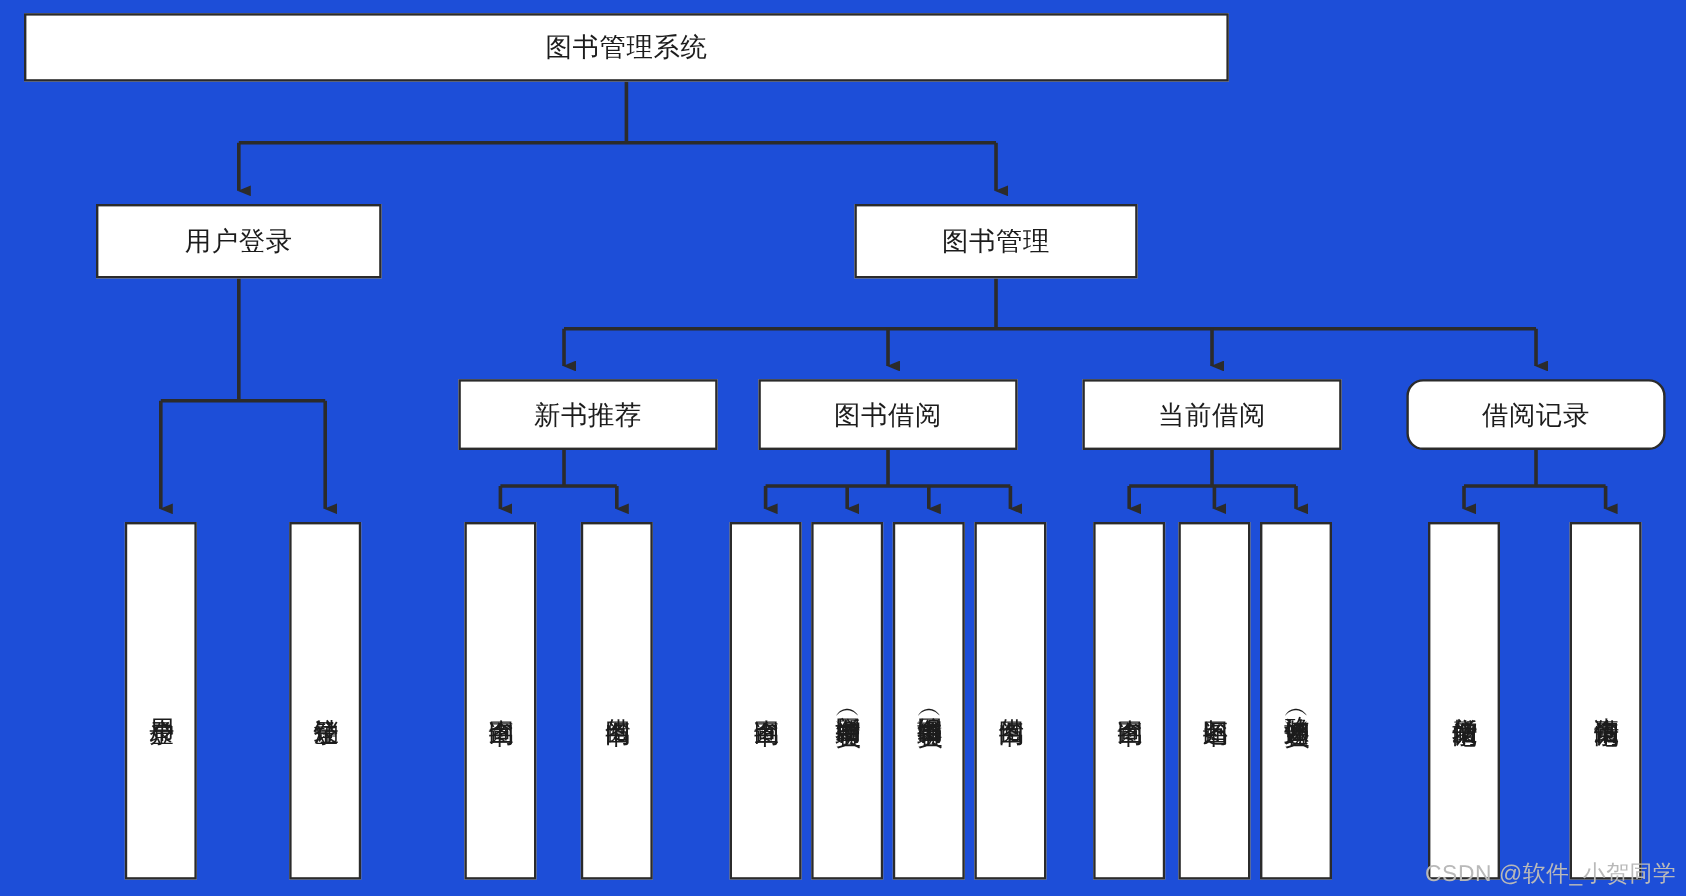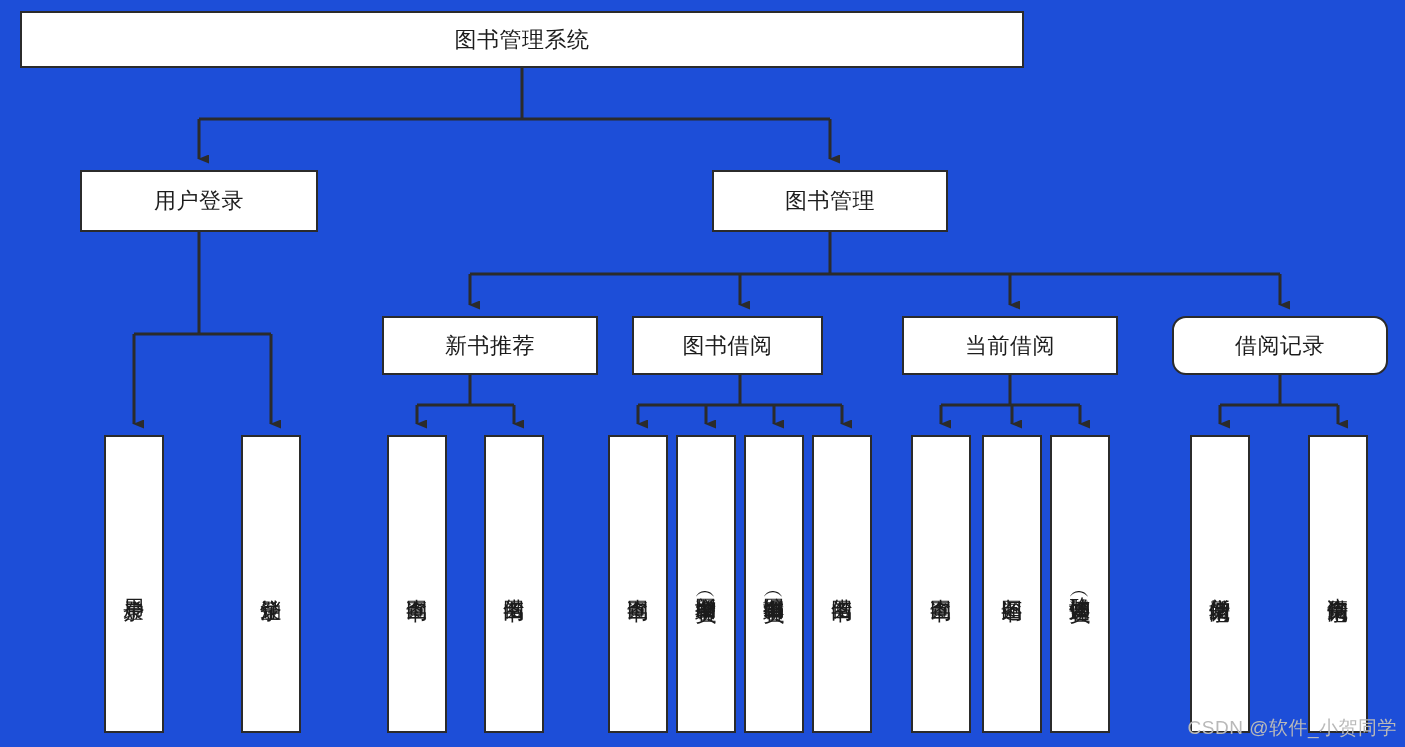--- a/index.html
+++ b/index.html
@@ -122,21 +122,21 @@
     </div>
     <div class="node" style="left: 80px; top: 170px; width: 238px; height: 62px;">
       <span class="node-label">用户登录</span>
     </div>
     <div class="node" style="left: 712px; top: 170px; width: 236px; height: 62px;">
       <span class="node-label">图书管理</span>
     </div>
     <div class="node" style="left: 362px; top: 316px; width: 216px; height: 59px; margin-left: 20px;">
       <span class="node-label">新书推荐</span>
     </div>
-    <div class="node" style="left: 632px; top: 316px; width: 191px; height: 59px;">
+    <div class="node" style="left: 632px; top: 316px; width: 216px; height: 59px;">
       <span class="node-label">图书借阅</span>
     </div>
     <div class="node" style="left: 902px; top: 316px; width: 216px; height: 59px;">
       <span class="node-label">当前借阅</span>
     </div>
     <div class="node" style="left: 1172px; top: 316px; width: 216px; height: 59px; border-radius: 14px;">
       <span class="node-label">借阅记录</span>
     </div>
     <div class="node vertical" style="left: 104px; top: 435px; width: 60px; height: 298px;">
       <span class="node-label">用户登录</span>

